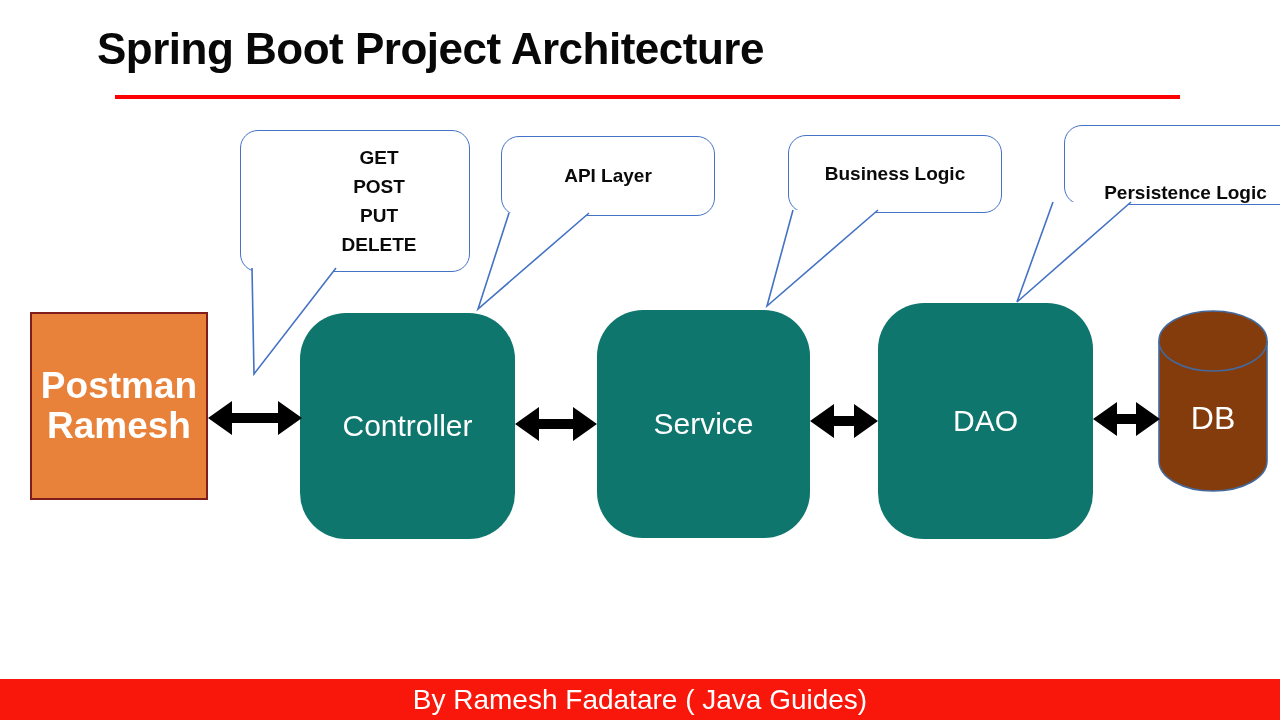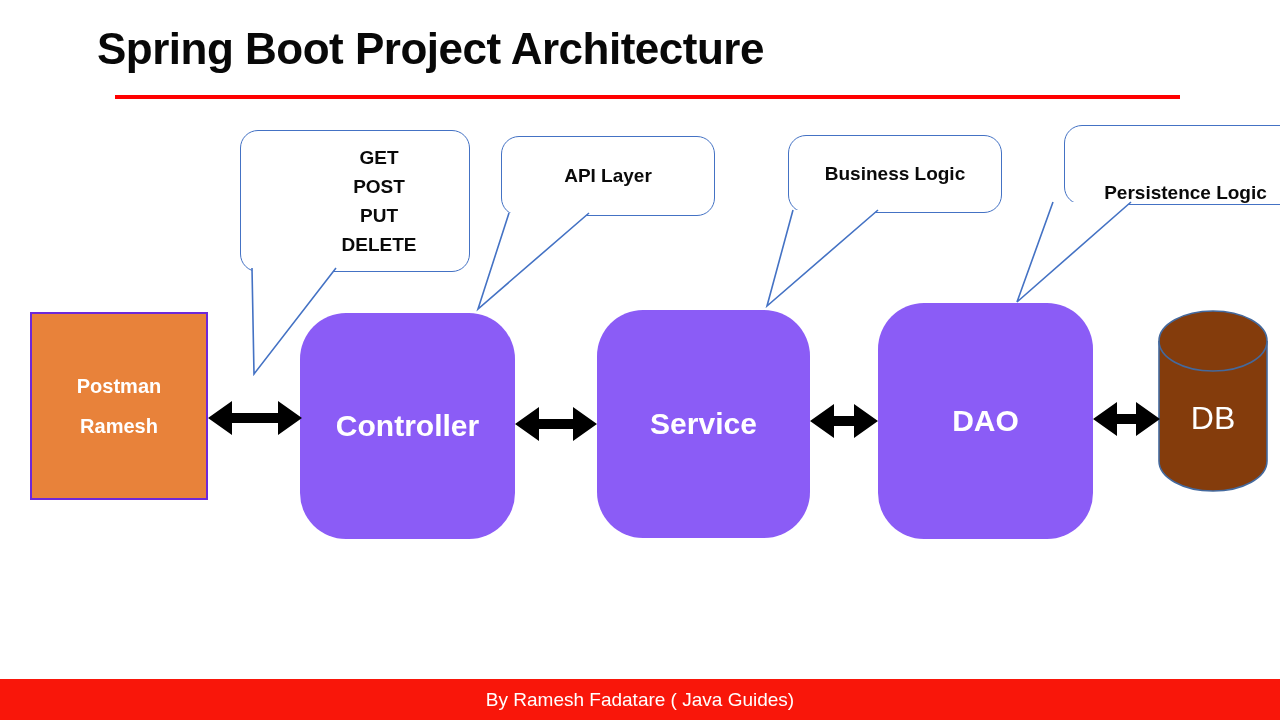--- a/index.html
+++ b/index.html
@@ -30,41 +30,41 @@
   #callout-biz{left:788px;top:135px;width:214px;height:78px;}
   #callout-persist{left:1064px;top:125px;width:243px;height:80px;justify-content:flex-end;}
   
   .node{
     position:absolute;box-sizing:border-box;z-index:2;
     display:flex;flex-direction:column;align-items:center;justify-content:center;
     color:#ffffff;text-align:center;
   }
   #node-postman{
     left:30px;top:312px;width:178px;height:188px;
-    background:#e8823a;border:2px solid #6d28d9;
-    font-size:20px;font-weight:bold;line-height:40px;
+    background:#e8823a;border:2px solid #7f1d1d;
+    font-size:37px;font-weight:bold;line-height:40px;
   }
-  .blue-node{background:#8b5cf6;border-radius:46px;font-size:30px;font-weight:700;}
+  .blue-node{background:#0f766e;border-radius:46px;font-size:30px;font-weight:400;}
   #node-controller{left:300px;top:313px;width:215px;height:226px;}
   #node-service{left:597px;top:310px;width:213px;height:228px;}
   #node-dao{left:878px;top:303px;width:215px;height:236px;}
   #db-label{
     position:absolute;left:1163px;top:400px;width:100px;z-index:4;
     color:#ffffff;font-size:32px;font-weight:400;text-align:center;
   }
   
   .overlay{
     position:absolute;left:0;top:0;width:1280px;height:720px;
     z-index:5;pointer-events:none;
   }
   .cyl{z-index:1;}
   .footer{
     position:absolute;left:0;top:679px;width:1280px;height:41px;
     background:#f9160a;display:flex;align-items:center;justify-content:center;
-    color:#ffffff;font-size:19px;z-index:6;
+    color:#ffffff;font-size:28px;z-index:6;
   }
 </style>
 </head>
 <body>
 
 <div class="stage">
 
   <h1 class="title">Spring Boot Project Architecture</h1>
   <div class="divider"></div>
 

